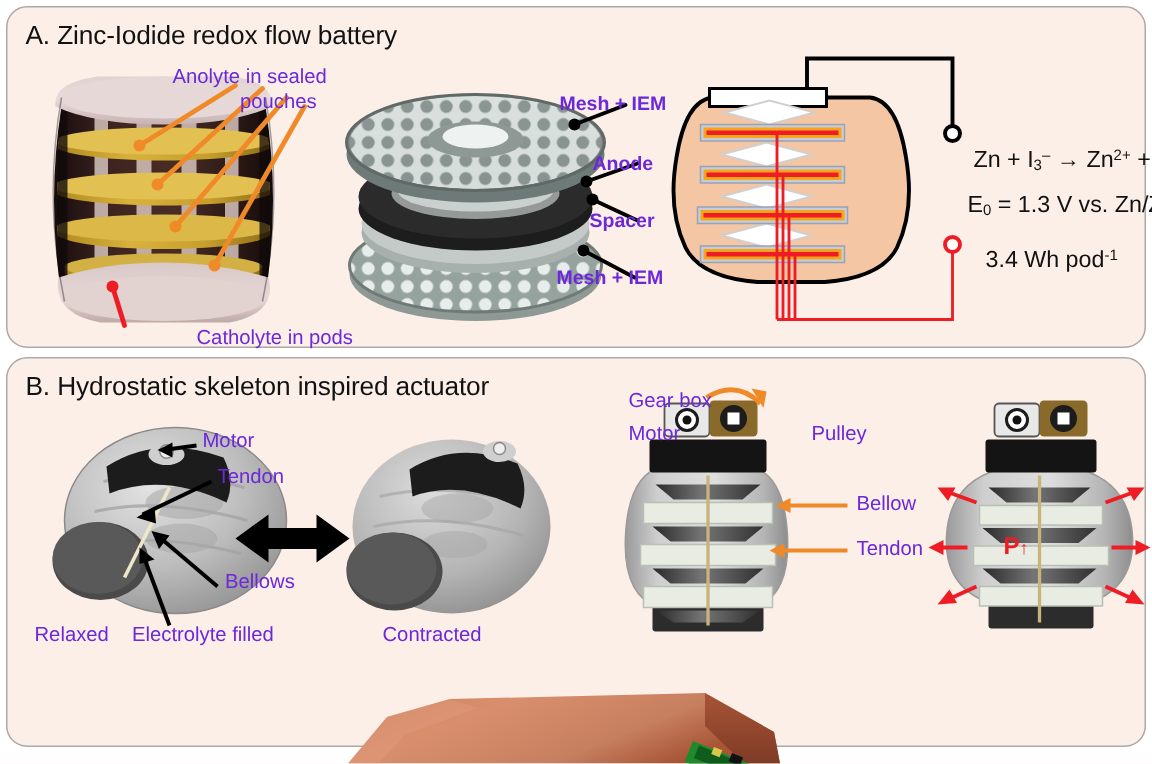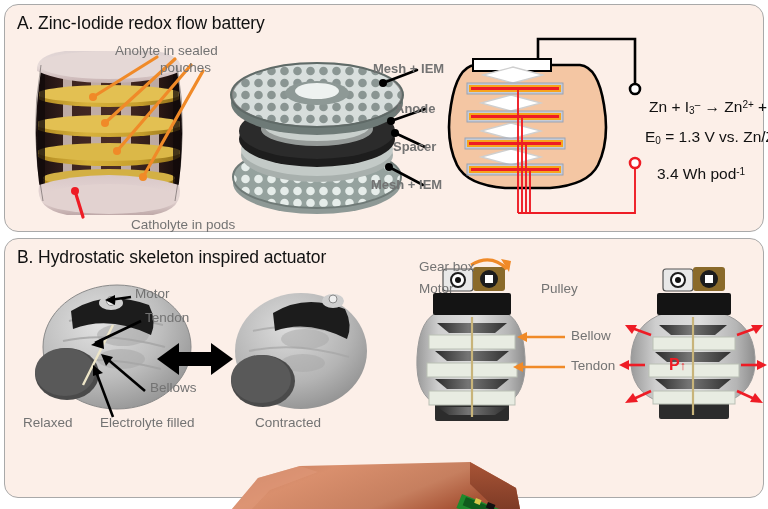--- a/index.html
+++ b/index.html
@@ -5,21 +5,21 @@
   html,body{margin:0;padding:0;background:#ffffff;}
   body{width:768px;height:509px;overflow:hidden;
        font-family:"Liberation Sans","DejaVu Sans",sans-serif;color:#000;}
   .stage{position:relative;width:768px;height:509px;background:#fff;}
 
   .panel{position:absolute;background:#fcefe8;border:1.4px solid #a9a9a9;border-radius:14px;box-sizing:border-box;}
   #panelA{left:4px;top:4px;width:760px;height:228px;}
   #panelB{left:4px;top:238px;width:760px;height:260px;}
 
   .panel-title{position:absolute;font-size:17.5px;color:#111;white-space:nowrap;letter-spacing:-0.1px;}
-  .lbl{position:absolute;font-size:13.5px;color:#737373;white-space:nowrap;line-height:1.14;}
+  .lbl{position:absolute;font-size:13.5px;color:#6d28d9;white-space:nowrap;line-height:1.14;}
   .lbl.b{font-weight:bold;font-size:13px;}
   .eq{position:absolute;font-size:15.5px;white-space:nowrap;color:#111;}
   .eq sub{font-size:10px;vertical-align:-0.22em;}
   .eq sup{font-size:10px;vertical-align:0.45em;}
   svg{position:absolute;left:0;top:0;overflow:visible;}
   .ln{stroke:#000;fill:none;}
   .or{stroke:#f08a28;fill:none;}
   .rd{stroke:#ee1c25;fill:none;}
 
   #panelC-title{position:absolute;left:16px;top:478px;font-size:17.5px;color:#111;white-space:nowrap;}
@@ -397,21 +397,21 @@
           <polygon points="620,164 628,154 633,163" fill="#ee1c25" stroke="none"></polygon>
         <line x1="732" y1="152" x2="754" y2="162"></line>
           <polygon points="758,164 750,154 745,163" fill="#ee1c25" stroke="none"></polygon>
       </g>
     </svg>
 
     <div class="lbl" style="left:130px;top:47px;">Motor</div>
     <div class="lbl" style="left:140px;top:71px;">Tendon</div>
     <div class="lbl" style="left:145px;top:141px;">Bellows</div>
     <div class="lbl" style="left:18px;top:176px;">Relaxed</div>
-    <div class="lbl" style="left:95px;top:176px;">Electrolyte filled</div>
+    <div class="lbl" style="left:83px;top:176px;">Electrolyte filled</div>
     <div class="lbl" style="left:250px;top:176px;text-align:center;">Contracted</div>
 
     <div class="lbl" style="left:414px;top:20px;">Gear box</div>
     <div class="lbl" style="left:414px;top:42px;">Motor</div>
     <div class="lbl" style="left:536px;top:42px;">Pulley</div>
     <div class="lbl" style="left:566px;top:89px;">Bellow</div>
     <div class="lbl" style="left:566px;top:119px;">Tendon</div>
 
     <div class="lbl" style="left:664px;top:117px;color:#ee1c25;font-weight:bold;font-size:16px;">
       <span>P</span><span style="font-size:12px;">↑</span>

